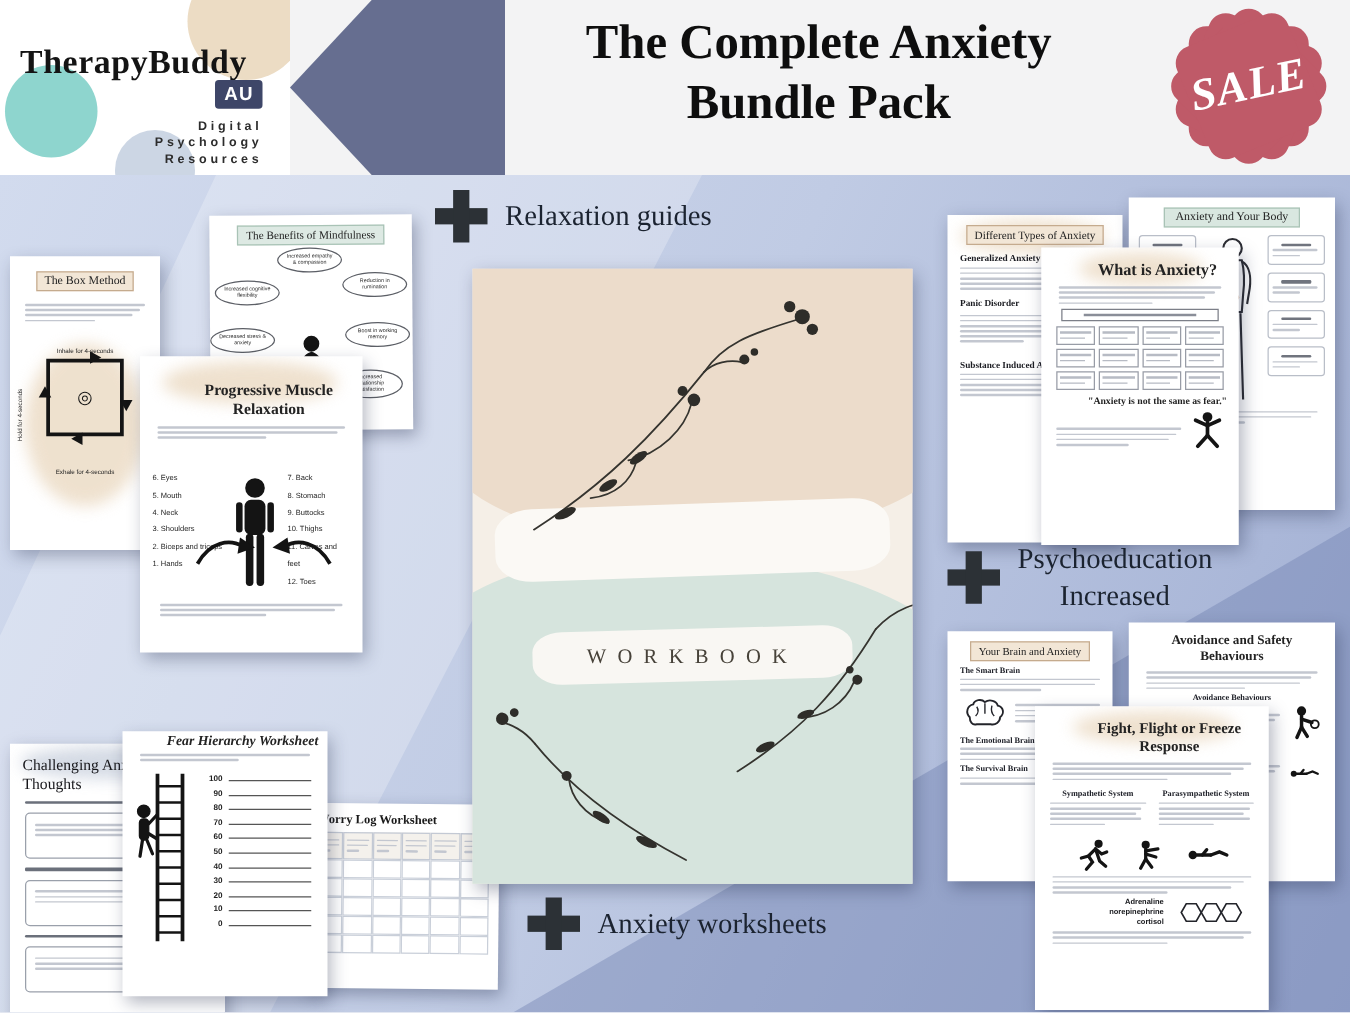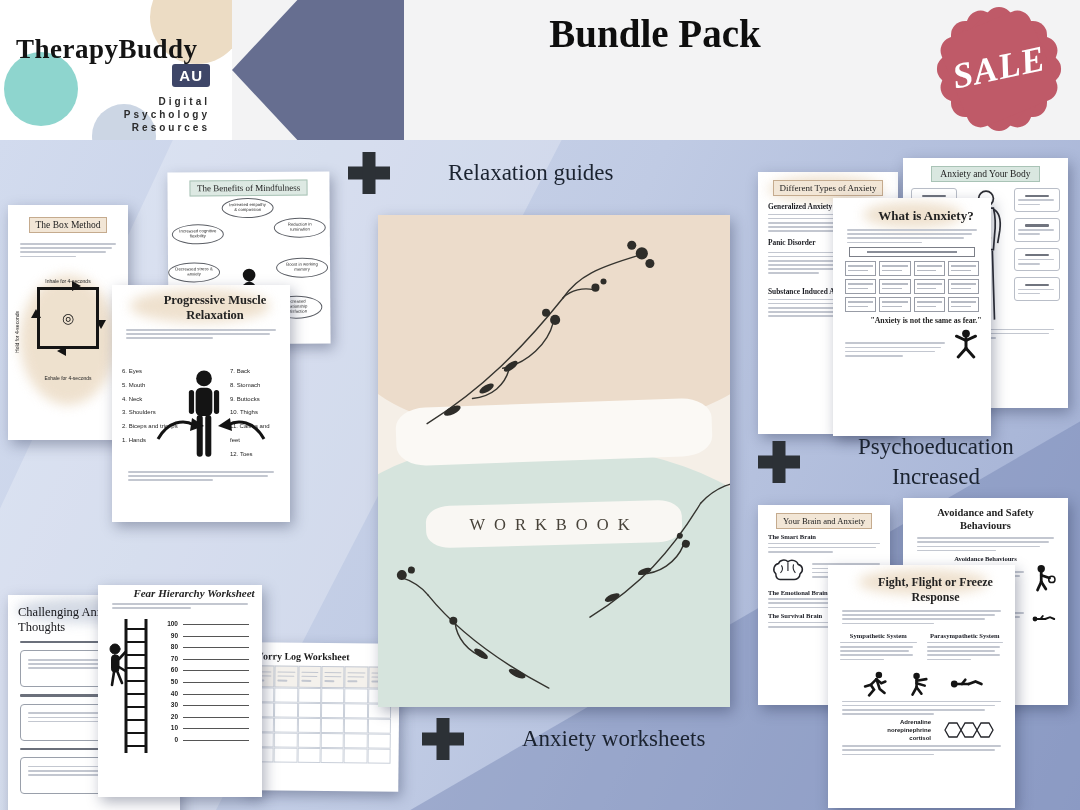--- a/index.html
+++ b/index.html
@@ -53,21 +53,21 @@
   .tl i:nth-child(3n){width:90%;}
   .tl i:last-child{width:58%;}
   .tl.dk i:first-child{background:#70747e;height:2.2px;width:62%;margin-left:auto;margin-right:auto;}
   .mhd{display:block;font-family:"Liberation Serif",serif;font-weight:bold;font-size:6.6px;color:#20222a;margin:4px 0 1px;}
   .mhd.center{text-align:center;}
   .plus{position:relative;width:42px;height:42px;flex:0 0 42px;}
   .plus::before,.plus::after{content:"";position:absolute;left:50%;top:50%;transform:translate(-50%,-50%);background:#2c3136;}
   .plus::before{width:42px;height:13px;}
   .plus::after{width:13px;height:42px;}
   .co{position:absolute;display:flex;align-items:center;gap:14px;z-index:6;}
-  .co-text{font-family:"Liberation Serif",serif;font-size:23px;color:#1b2330;margin-left:44px;}
+  .co-text{font-family:"Liberation Serif",serif;font-size:23px;color:#1b2330;}
 
   
   .c-mind{left:168px;top:32px;width:162px;height:172px;z-index:1;transform:rotate(-.4deg);}
   .bubble{position:absolute;width:52px;min-height:20px;border:1px solid #5c5f66;border-radius:50%;
     background:#fff;font-size:4.3px;line-height:1.15;display:flex;align-items:center;justify-content:center;
     text-align:center;padding:3px 5px;color:#2a2a2a;}
   .b0{left:54px;top:26px;}  .b1{left:4px;top:52px;}  .b2{left:106px;top:46px;}
   .b3{left:0px;top:90px;}   .b4{left:108px;top:86px;}.b5{left:14px;top:126px;}
   .b6{left:102px;top:124px;}
   .medit{position:absolute;left:62px;top:94px;width:38px;height:56px;}
@@ -81,21 +81,21 @@
   .bb-lbl.left{left:-12px;top:42px;transform:rotate(-90deg);}
   .bb-square{width:62px;height:62px;border:3px solid #141414;margin:14px auto 0;position:relative;}
   .bb-square .spiral{position:absolute;left:50%;top:50%;transform:translate(-50%,-50%);font-size:14px;color:#141414;}
   .arr{position:absolute;width:0;height:0;border:5px solid transparent;}
   .a-t{top:-9.5px;left:32px;border-left:9px solid #141414;}
   .a-r{right:-9.5px;top:30px;border-top:9px solid #141414;}
   .a-b{bottom:-9.5px;left:12px;border-right:9px solid #141414;}
   .a-l{left:-9.5px;bottom:28px;border-bottom:9px solid #141414;}
 
   .c-pmr{left:112px;top:145px;width:178px;height:237px;z-index:3;}
-  .pmr-title{font-size:12.5px;margin-top:8px;font-weight:bold;}
+  .pmr-title{font-size:12.5px;margin-top:20px;font-weight:bold;}
   .pmr-mid{display:flex;justify-content:space-between;margin:26px 10px 0;position:relative;}
   .pmr-list{list-style:none;font-size:6px;line-height:2.3;color:#1d1d1d;width:56px;}
   .pmr-list.right{text-align:left;width:50px;}
   .pmr-person{width:50px;height:94px;margin-top:4px;}
   .pmr-arrows{position:absolute;left:28px;top:50px;width:122px;height:26px;}
 
   .c-chal{left:8px;top:412px;width:172px;height:232px;z-index:1;margin-top:43px;}
   .chal-title{font-family:"Liberation Serif",serif;font-size:12.5px;color:#16161a;margin:10px 10px 4px;position:relative;}
   .chal-box{border:1px solid #9aa0ab;border-radius:4px;height:37px;margin:7px 12px;padding:5px 7px;position:relative;}
   .cap{height:2.4px;background:#6b707b;width:55%;margin:6px 12px 0;border-radius:1px;}
@@ -197,20 +197,21 @@
       <div class="brand-name">TherapyBuddy</div>
       <div class="au-box">AU</div>
       <div class="tagline">
         <div>Digital</div>
         <div>Psychology</div>
         <div>Resources</div>
       </div>
     </div>
     <div class="hdr-arrow"></div>
     <div class="hdr-title">
+      <div>The Complete Anxiety</div>
       <div>Bundle Pack</div>
     </div>
     <div class="sale">
       <i></i>
       <i></i>
       <i></i>
       <i></i>
       <span class="sale-text">SALE</span>
     </div>
   </div>

